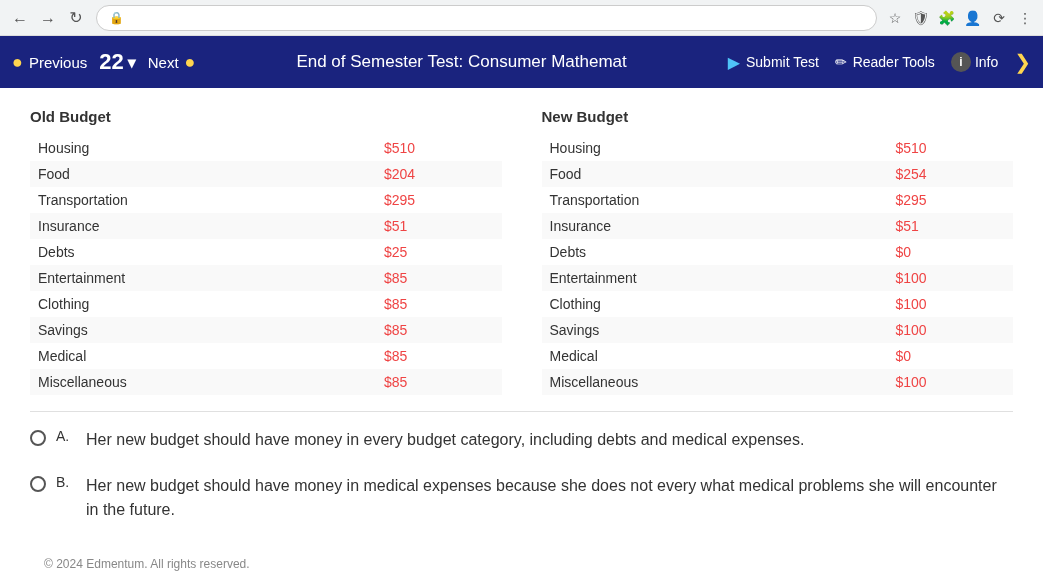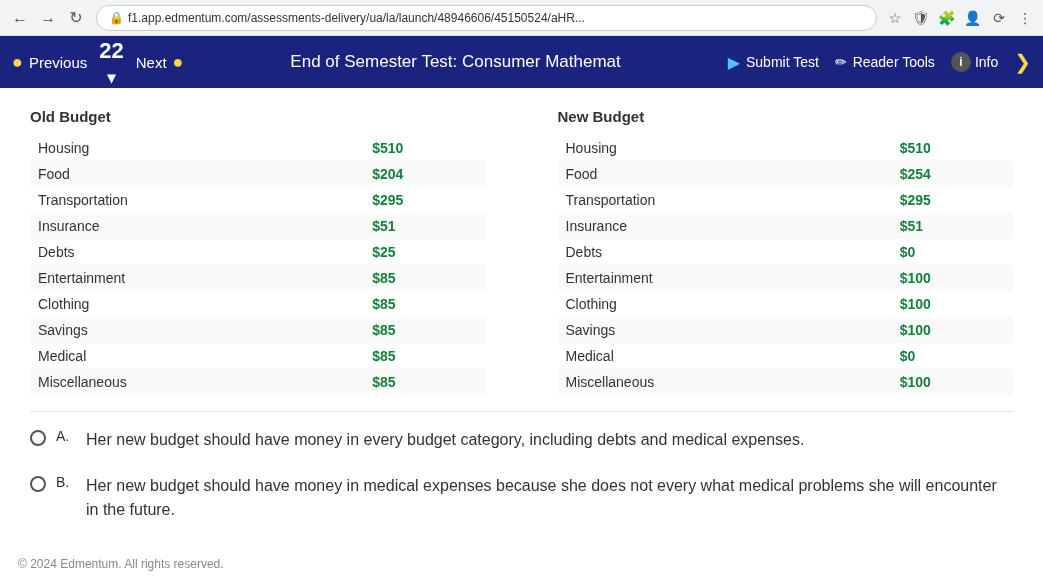--- a/index.html
+++ b/index.html
@@ -54,21 +54,20 @@
     }
     .prev-btn .arrow { font-size: 18px; color: #ffd54f; }
     .next-btn .arrow { font-size: 18px; color: #ffd54f; }
     .question-num {
       font-size: 22px;
       font-weight: bold;
       color: white;
       display: flex;
       align-items: center;
       gap: 4px;
-      flex-direction: column;
     }
     .question-num .chevron { font-size: 16px; }
     .page-title {
       flex: 1;
       text-align: center;
       font-size: 17px;
       font-weight: 500;
       color: white;
     }
     .nav-right { display: flex; align-items: center; gap: 16px; }
@@ -97,21 +96,21 @@
       background: white;
       margin: 0;
       padding: 20px 30px;
       min-height: calc(579px - 88px);
       position: relative;
     }
 
     
     .budget-container {
       display: flex;
-      gap: 16px;
+      gap: 0;
       margin-bottom: 16px;
       justify-content: flex-end;
     }
     .budget-section { flex: 1; }
     .budget-header {
       font-weight: bold;
       font-size: 15px;
       margin-bottom: 10px;
       color: #333;
     }
@@ -122,22 +121,21 @@
     .budget-table tr td {
       padding: 5px 8px;
       font-size: 14px;
       color: #333;
     }
     .budget-table tr td:first-child {
       min-width: 130px;
       margin-left: 36px;
     }
     .budget-table tr td:last-child {
-      color: #15803d;
-      font-weight: bold;
+      color: #ef4444;
     }
     .budget-table tr:nth-child(even) { background: #f9f9f9; }
 
     .divider {
       width: 40px;
     }
 
     
     .evaluate-text {
       font-size: 14px;
@@ -173,21 +171,21 @@
     .choice-text {
       font-size: 16px;
       color: #333;
       line-height: 1.5;
     }
 
     
     .footer {
       position: absolute;
       bottom: 8px;
-      left: 18px;
+      left: 44px;
       font-size: 12px;
       color: #888;
     }
 
     
     .section-divider {
       border: none;
       border-top: 1px solid #e0e0e0;
       margin: 12px 0;
     }
@@ -196,21 +194,20 @@
 <body>
 
 <div class="browser-bar">
   <div class="nav-btns">
     <button class="nav-btn">←</button>
     <button class="nav-btn">→</button>
     <button class="nav-btn">↻</button>
   </div>
   <div class="address-bar">
     <span class="lock-icon">🔒</span>
-    <span>f1.app.edmentum.com/assessments-delivery/ua/la/launch/48946606/45150524/aHR...</span>
   </div>
   <div class="browser-actions">
     <div class="browser-icon">☆</div>
     <div class="browser-icon">🛡</div>
     <div class="browser-icon">🧩</div>
     <div class="browser-icon">👤</div>
     <div class="browser-icon">⟳</div>
     <div class="browser-icon">⋮</div>
   </div>
 </div>

